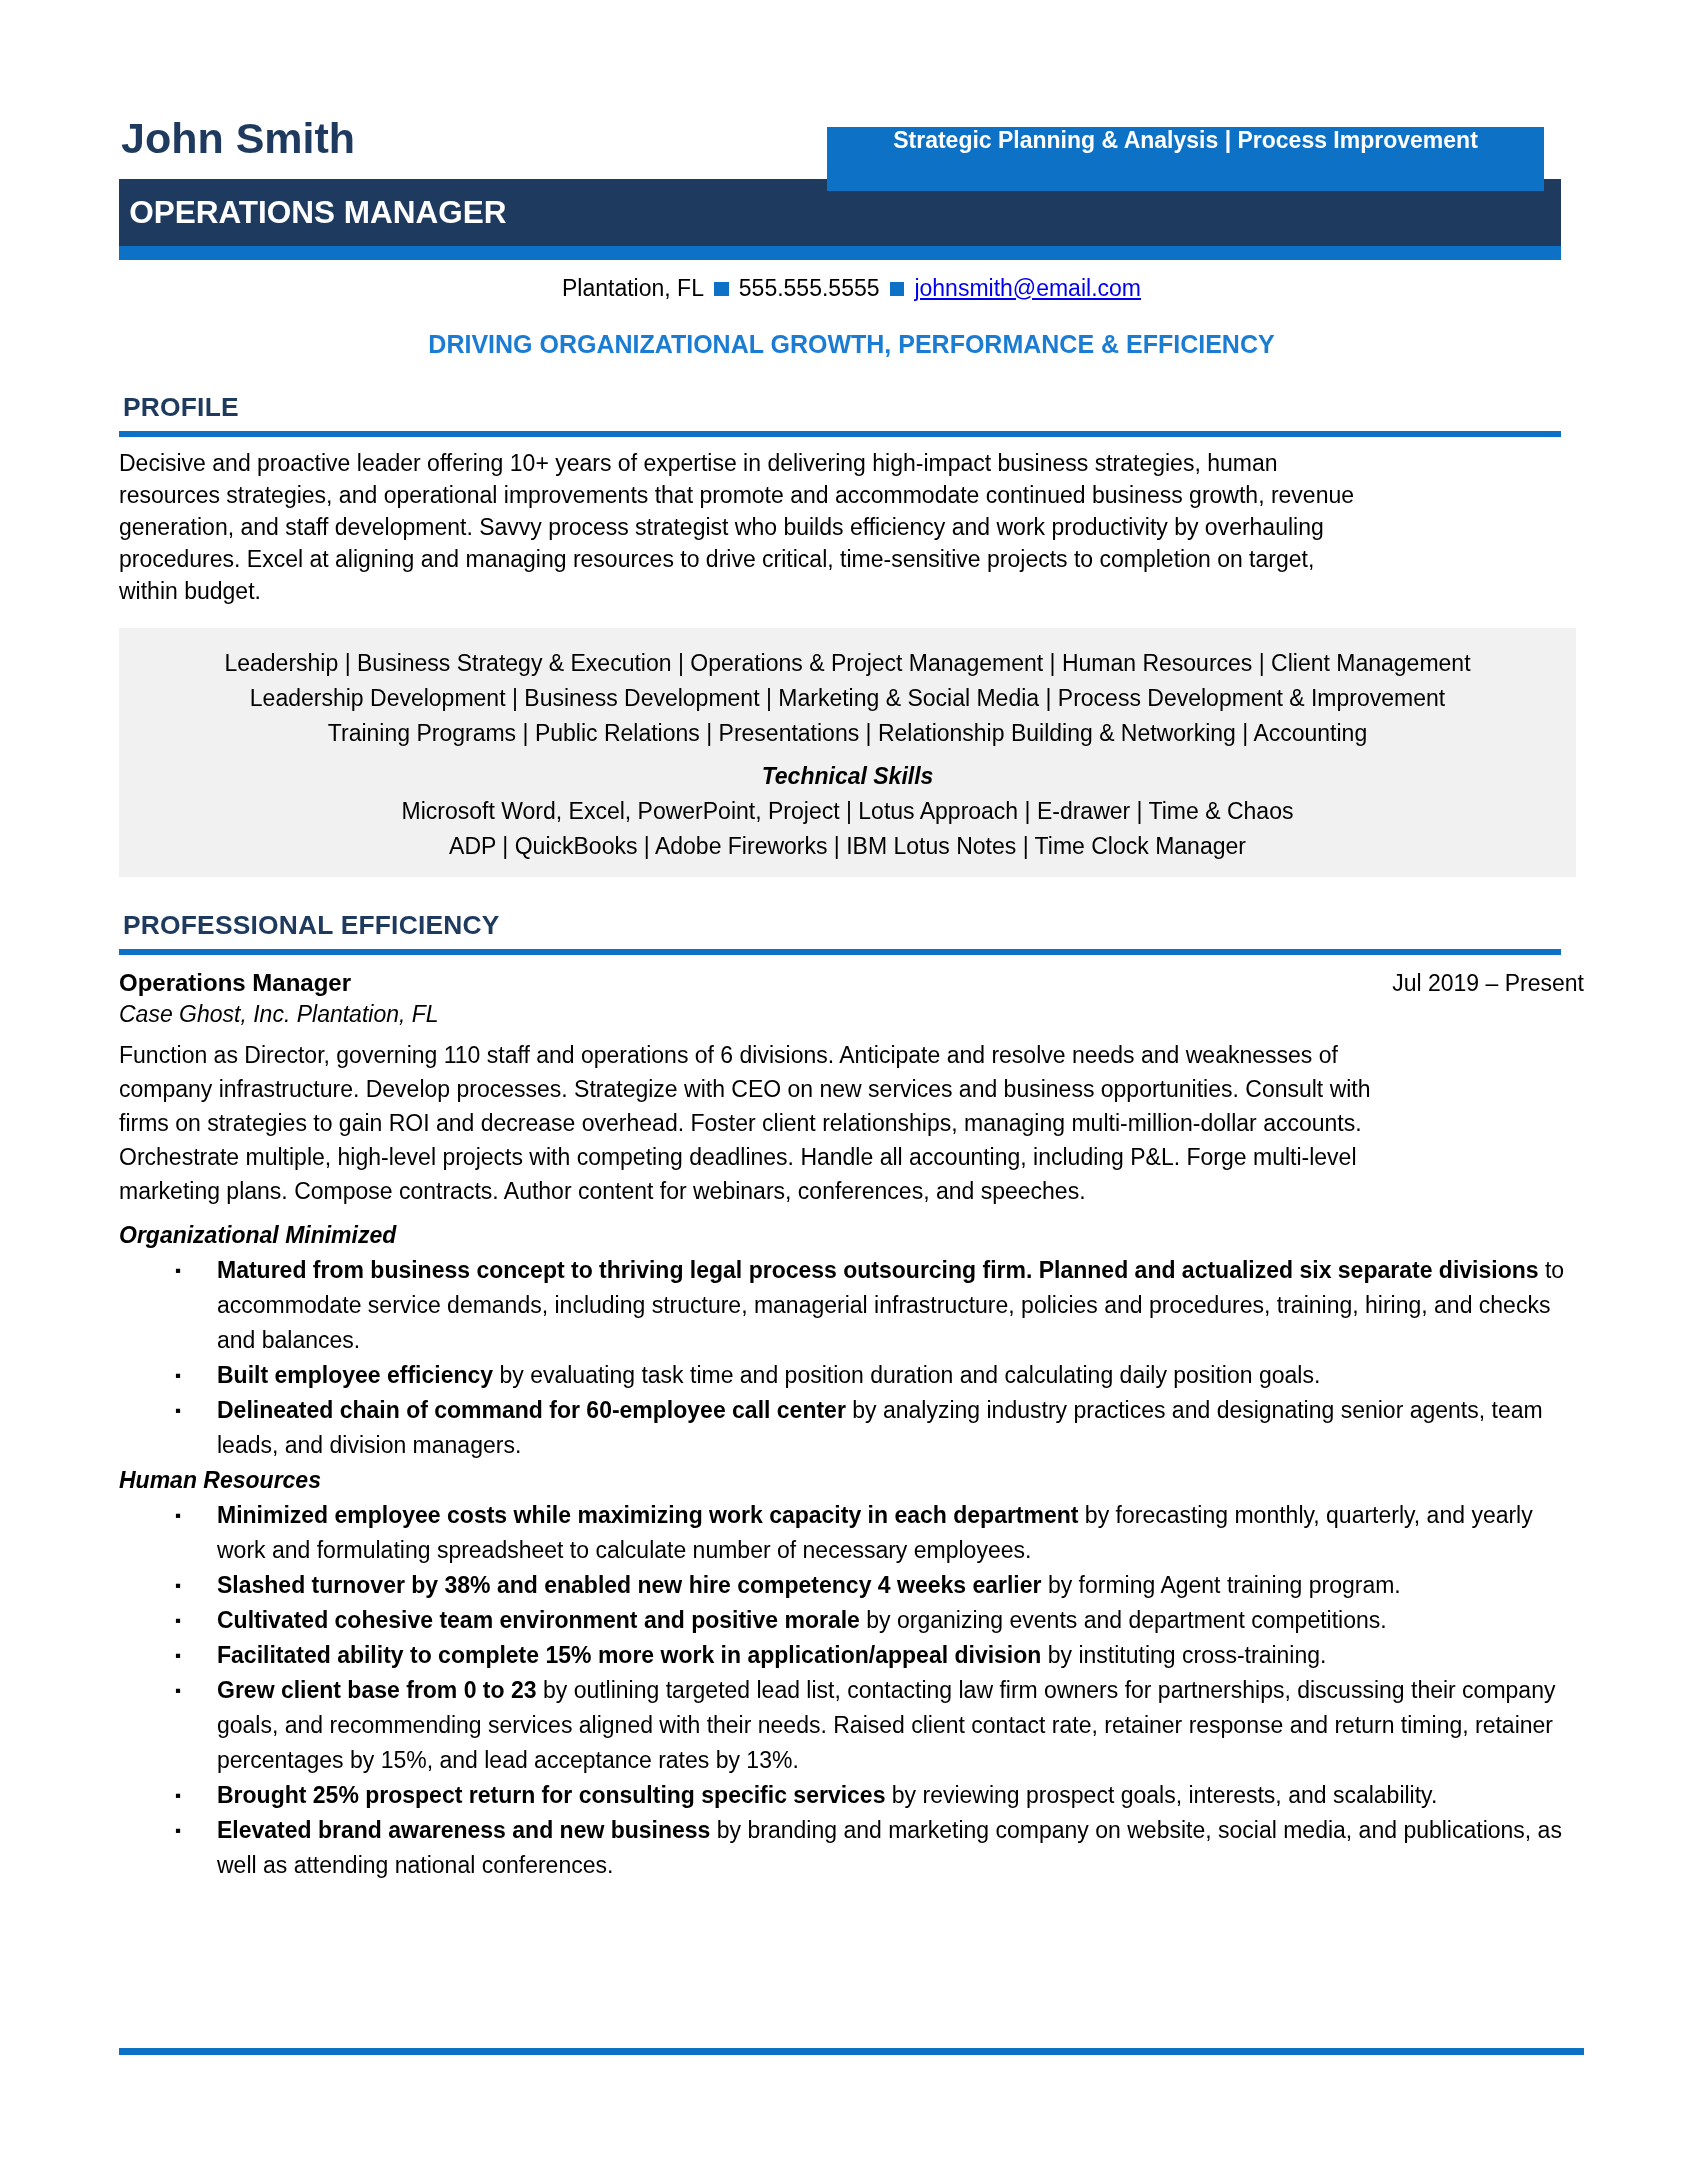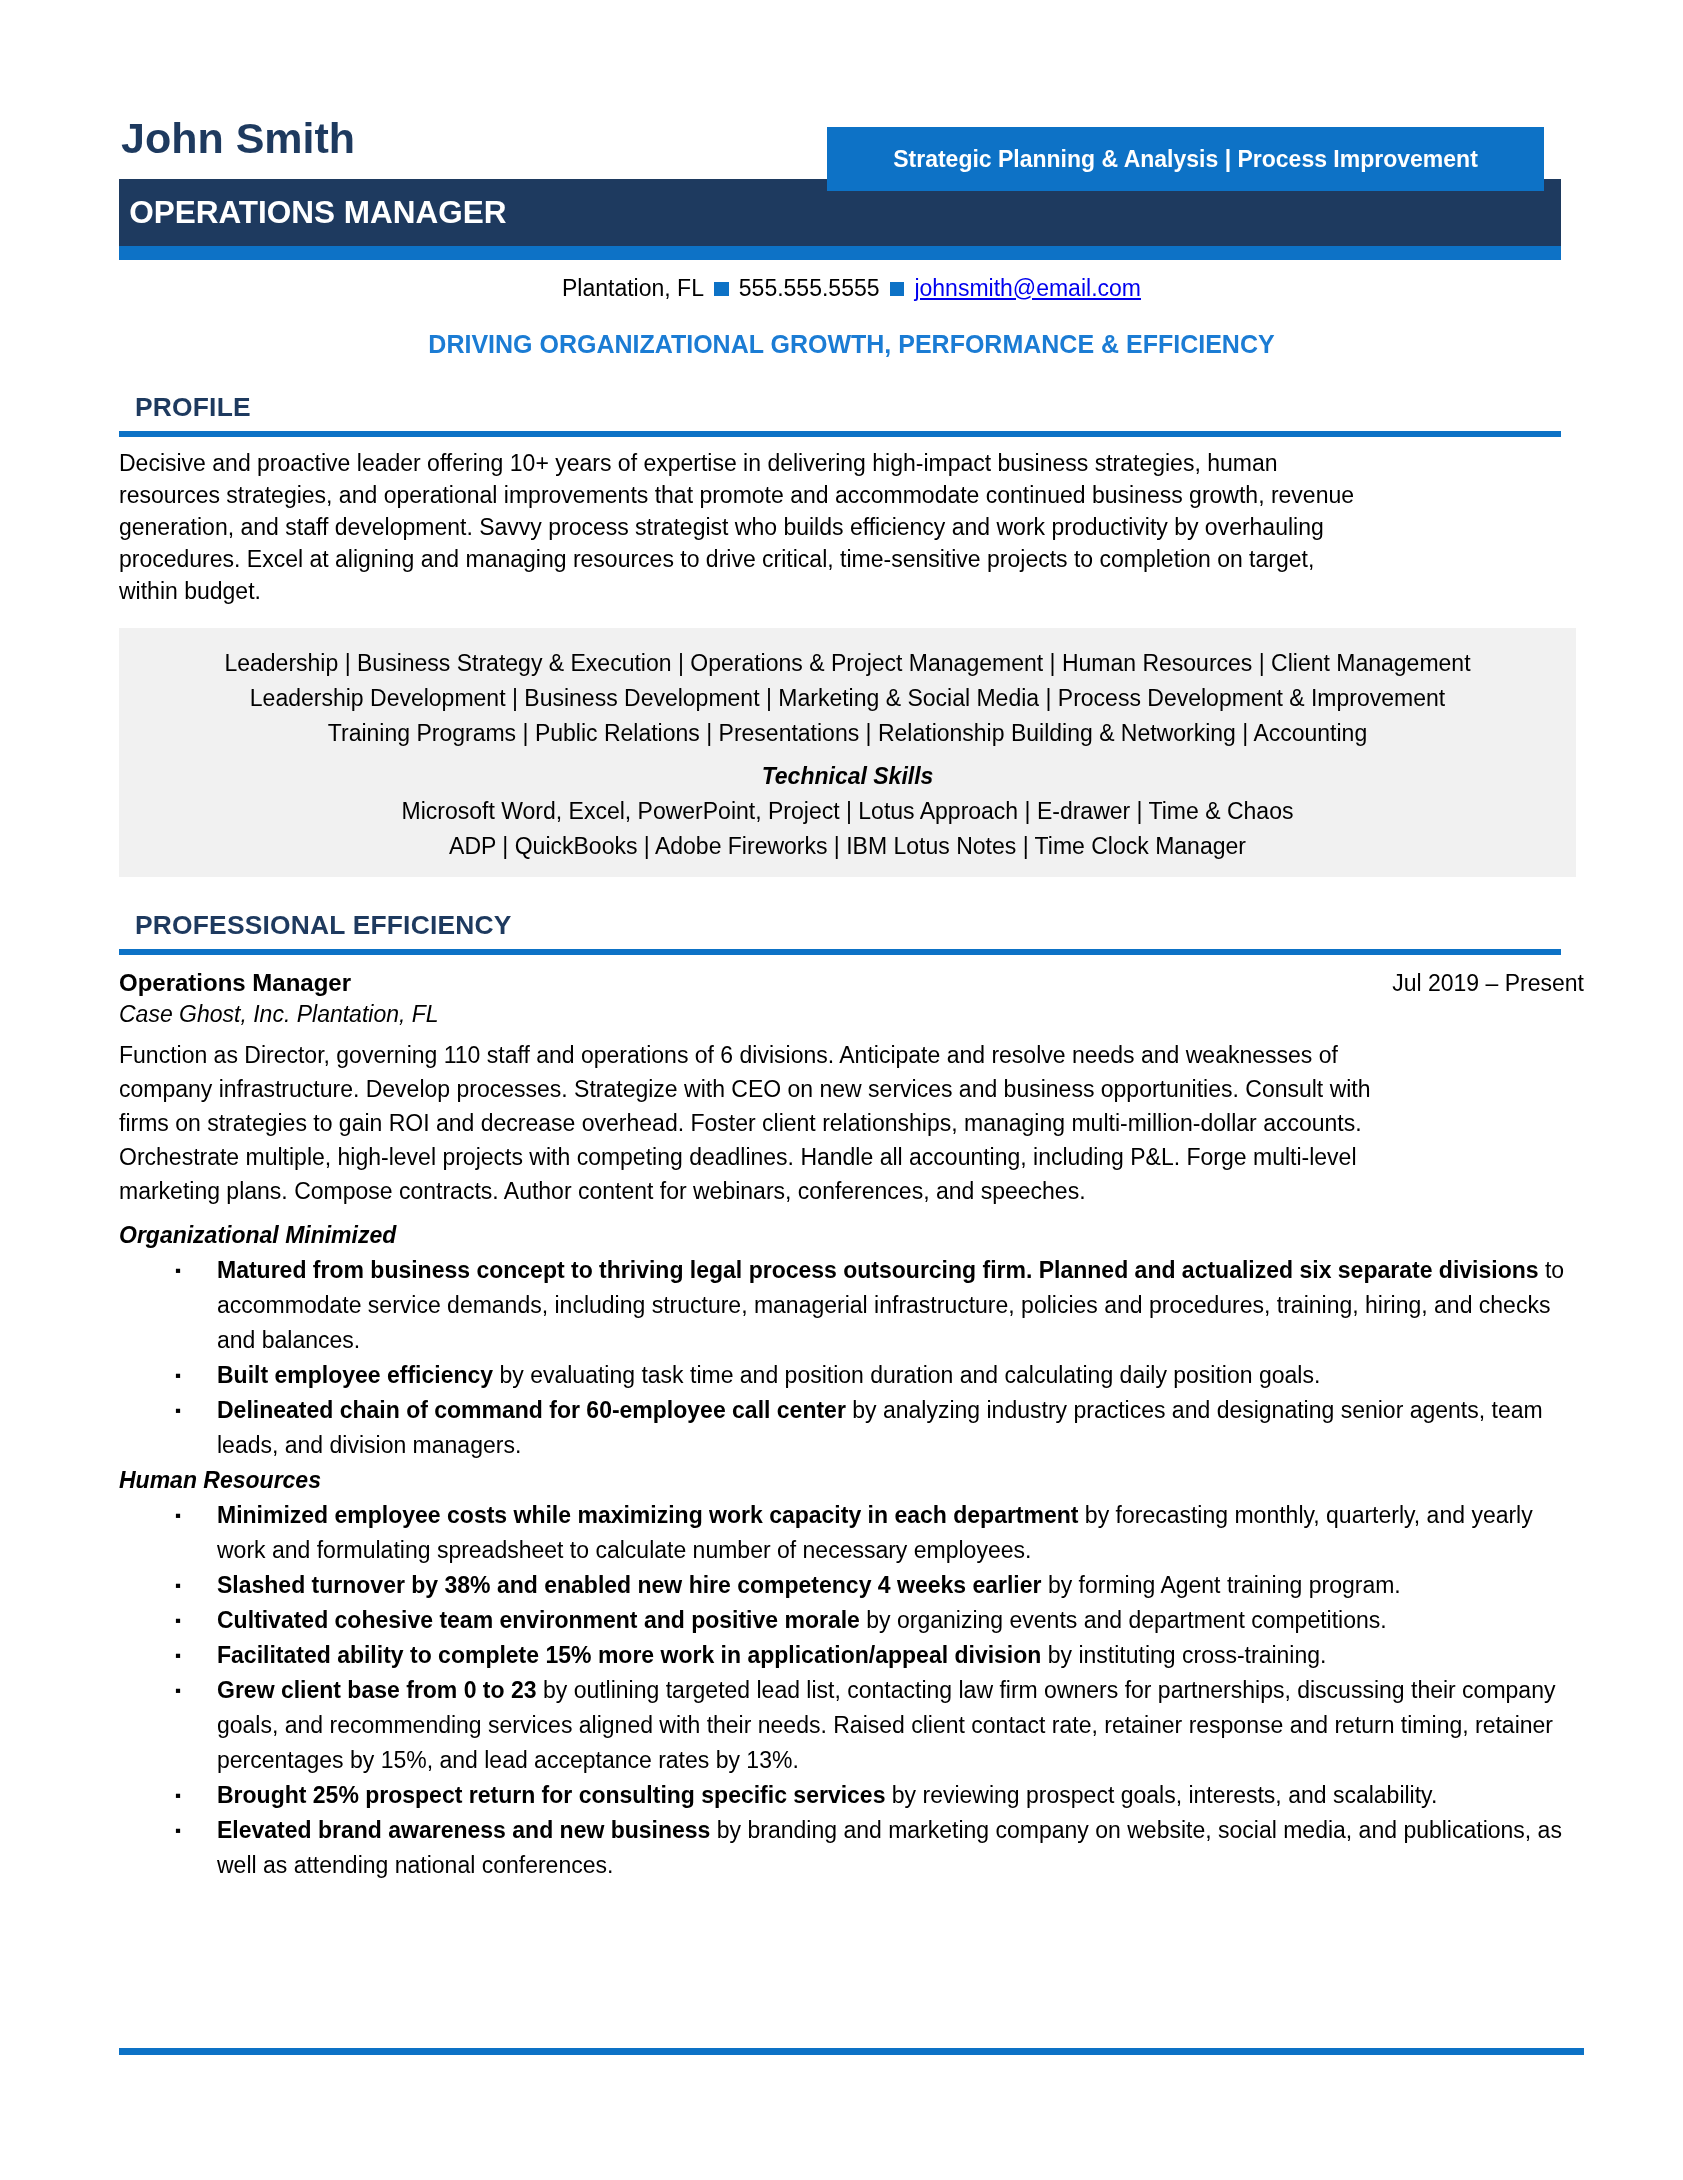--- a/index.html
+++ b/index.html
@@ -19,21 +19,21 @@
   .page{position:relative;width:1448px;height:2181px;background:#fff}
 
   
   .name{
     position:absolute;left:121px;top:114px;margin:0;
     font-size:43px;font-weight:bold;color:var(--navy);letter-spacing:0;
   }
   .tagline-box{
     position:absolute;left:827px;top:127px;width:717px;height:64px;
     background:var(--accent);color:#fff;
-    display:flex;align-items:center;justify-content:center;
+    display:flex;align-items:flex-start;justify-content:center;
     font-size:23px;font-weight:bold;z-index:2;
   }
   .title-bar{
     position:absolute;left:119px;top:179px;width:1442px;height:67px;
     background:var(--navy);color:#fff;
     display:flex;align-items:center;padding-left:10.2px;
     font-size:31.5px;font-weight:bold;z-index:1;
   }
   .title-strip{
     position:absolute;left:119px;top:246px;width:1442px;height:13.6px;
@@ -49,21 +49,21 @@
     margin:0 10.2px;vertical-align:-0.9px;
   }
   .email{color:var(--link);text-decoration:underline;cursor:pointer}
 
   .headline{
     margin-top:28px;text-align:center;
     font-size:25px;font-weight:bold;color:var(--headline);
   }
 
   h2.section{
-    margin:33px 16px 0;font-size:26.4px;font-weight:bold;color:var(--navy);
+    margin:33px 4px 0;font-size:26.4px;font-weight:bold;color:var(--navy);
     letter-spacing:0.2px;
   }
   .rule{width:1442px;height:6px;background:var(--accent);margin-top:8.5px}
 
   .prelines{white-space:pre-line}
   p.body-par{font-size:23px;line-height:32px;margin:10.2px 0 0}
 
   .skillsbox{
     margin-top:20.4px;width:1457px;background:var(--graybox);
     padding:18px 4.3px 12.8px;

